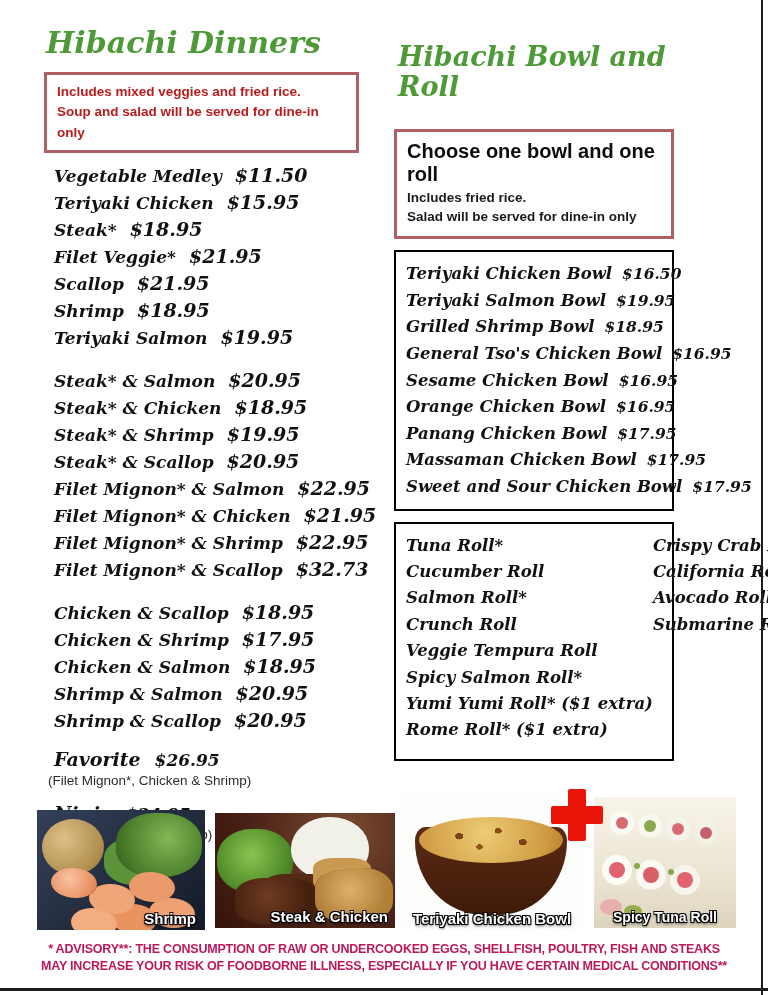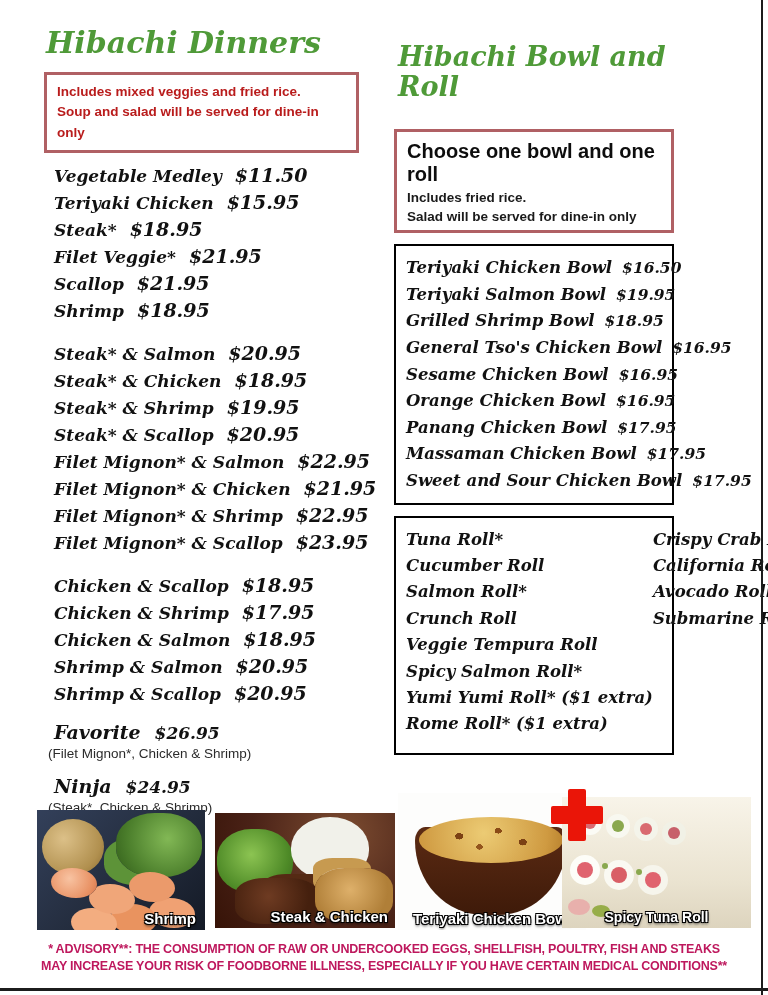--- a/index.html
+++ b/index.html
@@ -23,21 +23,21 @@
   .mi-price{margin-left:13px;font-size:19px;}
   .special{margin:14px 0 0 10px;}
   .special .sp-line{font-size:19px;line-height:22px;white-space:nowrap;}
   .special .sp-price{margin-left:14px;font-size:17px;}
   .special .sp-desc{font-family:"Liberation Sans",sans-serif;font-style:normal;font-weight:normal;
     font-size:13.5px;color:#2b2b2b;margin:2px 0 0 -6px;}
 
   
   .col-right{position:absolute;left:394px;top:42px;width:280px;}
   .title-green.right{font-size:27px;margin:0 0 11px 4px;}
-  .choose-box{border:3px solid var(--box-red,#b06064);padding:8px 10px 3px;margin-top:28px;}
+  .choose-box{border:3px solid var(--box-red,#b06064);padding:8px 10px 9px;margin-top:28px;}
   .choose-title{font-size:20px;font-weight:bold;margin:0 0 3px;color:#0d0d0d;}
   .choose-line{font-size:13.5px;font-weight:bold;line-height:1.4;color:#1a1a1a;}
   .black-box{border:2px solid #000;margin-top:11px;padding:9px 6px 8px 10px;}
   .bowl-list{list-style:none;margin:0;padding:0;}
   .bowl-list li{font-size:16.5px;line-height:26.6px;white-space:nowrap;}
   .bowl-list .mi-price{margin-left:10px;font-size:15.5px;}
   .roll-box{display:flex;min-height:218px;}
   .roll-col{list-style:none;margin:0;padding:0;}
   .roll-col.first{flex:0 0 182px;}
   .roll-col li{font-size:16.5px;line-height:26.4px;white-space:nowrap;}
@@ -78,22 +78,22 @@
   .bw-body{left:17px;top:34px;width:152px;height:88px;background:linear-gradient(180deg,#5c2b14,#3e1a09);
     border-radius:12px 12px 78px 78px / 16px 16px 84px 84px;}
   .bw-food{left:21px;top:24px;width:144px;height:46px;border-radius:50%;
     background:
       radial-gradient(9px 7px at 28% 42%,#7c4114 45%,rgba(0,0,0,0) 46%),
       radial-gradient(8px 6px at 55% 30%,#8a4a16 45%,rgba(0,0,0,0) 46%),
       radial-gradient(9px 7px at 72% 55%,#7c4114 45%,rgba(0,0,0,0) 46%),
       radial-gradient(7px 6px at 42% 65%,#93551d 45%,rgba(0,0,0,0) 46%),
       radial-gradient(circle at 45% 35%,#eccb74,#cf9a41 75%,#b67f2c);}
 
-  .photo-roll{left:562px;top:797px;width:142px;height:131px;
-    background:linear-gradient(180deg,#f8f4e9,#eae3d0 65%,#ddd4be);padding-left:47px;}
+  .photo-roll{left:594px;top:797px;width:142px;height:131px;
+    background:linear-gradient(180deg,#f8f4e9,#eae3d0 65%,#ddd4be);}
   .rl-back{left:16px;top:14px;width:24px;height:24px;border-radius:50%;background:#fbfbf5;
     box-shadow:28px 3px 0 0 #f8f8f0,56px 6px 0 0 #f4f4ea,84px 10px 0 0 #f1f1e6;}
   .rl-backc{left:22px;top:20px;width:12px;height:12px;border-radius:50%;background:#d96a70;
     box-shadow:28px 3px 0 0 #8aa84e,56px 6px 0 0 #d96a70,84px 10px 0 0 #c7606a;}
   .rl-front{left:8px;top:58px;width:30px;height:30px;border-radius:50%;background:#fdfdf8;
     box-shadow:34px 5px 0 0 #faf9f2,68px 10px 0 0 #f6f5ec;}
   .rl-frontc{left:15px;top:65px;width:16px;height:16px;border-radius:50%;background:#e0636e;
     box-shadow:34px 5px 0 0 #d95f66,68px 10px 0 0 #e0636e,20px -4px 0 -5px #8aa84e,54px 2px 0 -5px #8aa84e;}
   .rl-ginger{left:6px;top:102px;width:22px;height:16px;border-radius:50%;background:#e8b0ac;}
   .rl-wasabi{left:30px;top:108px;width:18px;height:12px;border-radius:50%;background:#97ad49;}
@@ -118,31 +118,32 @@
       <div>Soup and salad will be served for dine-in only</div>
     </div>
 
     <ul class="menu-group script">
       <li><span>Vegetable Medley</span><span class="mi-price">$11.50</span></li>
       <li><span>Teriyaki Chicken</span><span class="mi-price">$15.95</span></li>
       <li><span>Steak*</span><span class="mi-price">$18.95</span></li>
       <li><span>Filet Veggie*</span><span class="mi-price">$21.95</span></li>
       <li><span>Scallop</span><span class="mi-price">$21.95</span></li>
       <li><span>Shrimp</span><span class="mi-price">$18.95</span></li>
+      <li><span>Teriyaki Salmon</span><span class="mi-price">$19.95</span></li>
     </ul>
 
     <ul class="menu-group gap script">
       <li><span>Steak* &amp; Salmon</span><span class="mi-price">$20.95</span></li>
       <li><span>Steak* &amp; Chicken</span><span class="mi-price">$18.95</span></li>
       <li><span>Steak*  &amp; Shrimp</span><span class="mi-price">$19.95</span></li>
       <li><span>Steak* &amp; Scallop</span><span class="mi-price">$20.95</span></li>
       <li><span>Filet Mignon*  &amp; Salmon</span><span class="mi-price">$22.95</span></li>
       <li><span>Filet Mignon*  &amp; Chicken</span><span class="mi-price">$21.95</span></li>
       <li><span>Filet Mignon*  &amp; Shrimp</span><span class="mi-price">$22.95</span></li>
-      <li><span>Filet Mignon*  &amp; Scallop</span><span class="mi-price">$23.95</span></li>
+      <li><span>Filet Mignon*  &amp; Scallop</span><span class="mi-price">$32.73</span></li>
     </ul>
 
     <ul class="menu-group gap script">
       <li><span>Chicken &amp; Scallop</span><span class="mi-price">$18.95</span></li>
       <li><span>Chicken &amp; Shrimp</span><span class="mi-price">$17.95</span></li>
       <li><span>Chicken  &amp; Salmon</span><span class="mi-price">$18.95</span></li>
       <li><span>Shrimp &amp; Salmon</span><span class="mi-price">$20.95</span></li>
       <li><span>Shrimp &amp; Scallop</span><span class="mi-price">$20.95</span></li>
     </ul>
 

